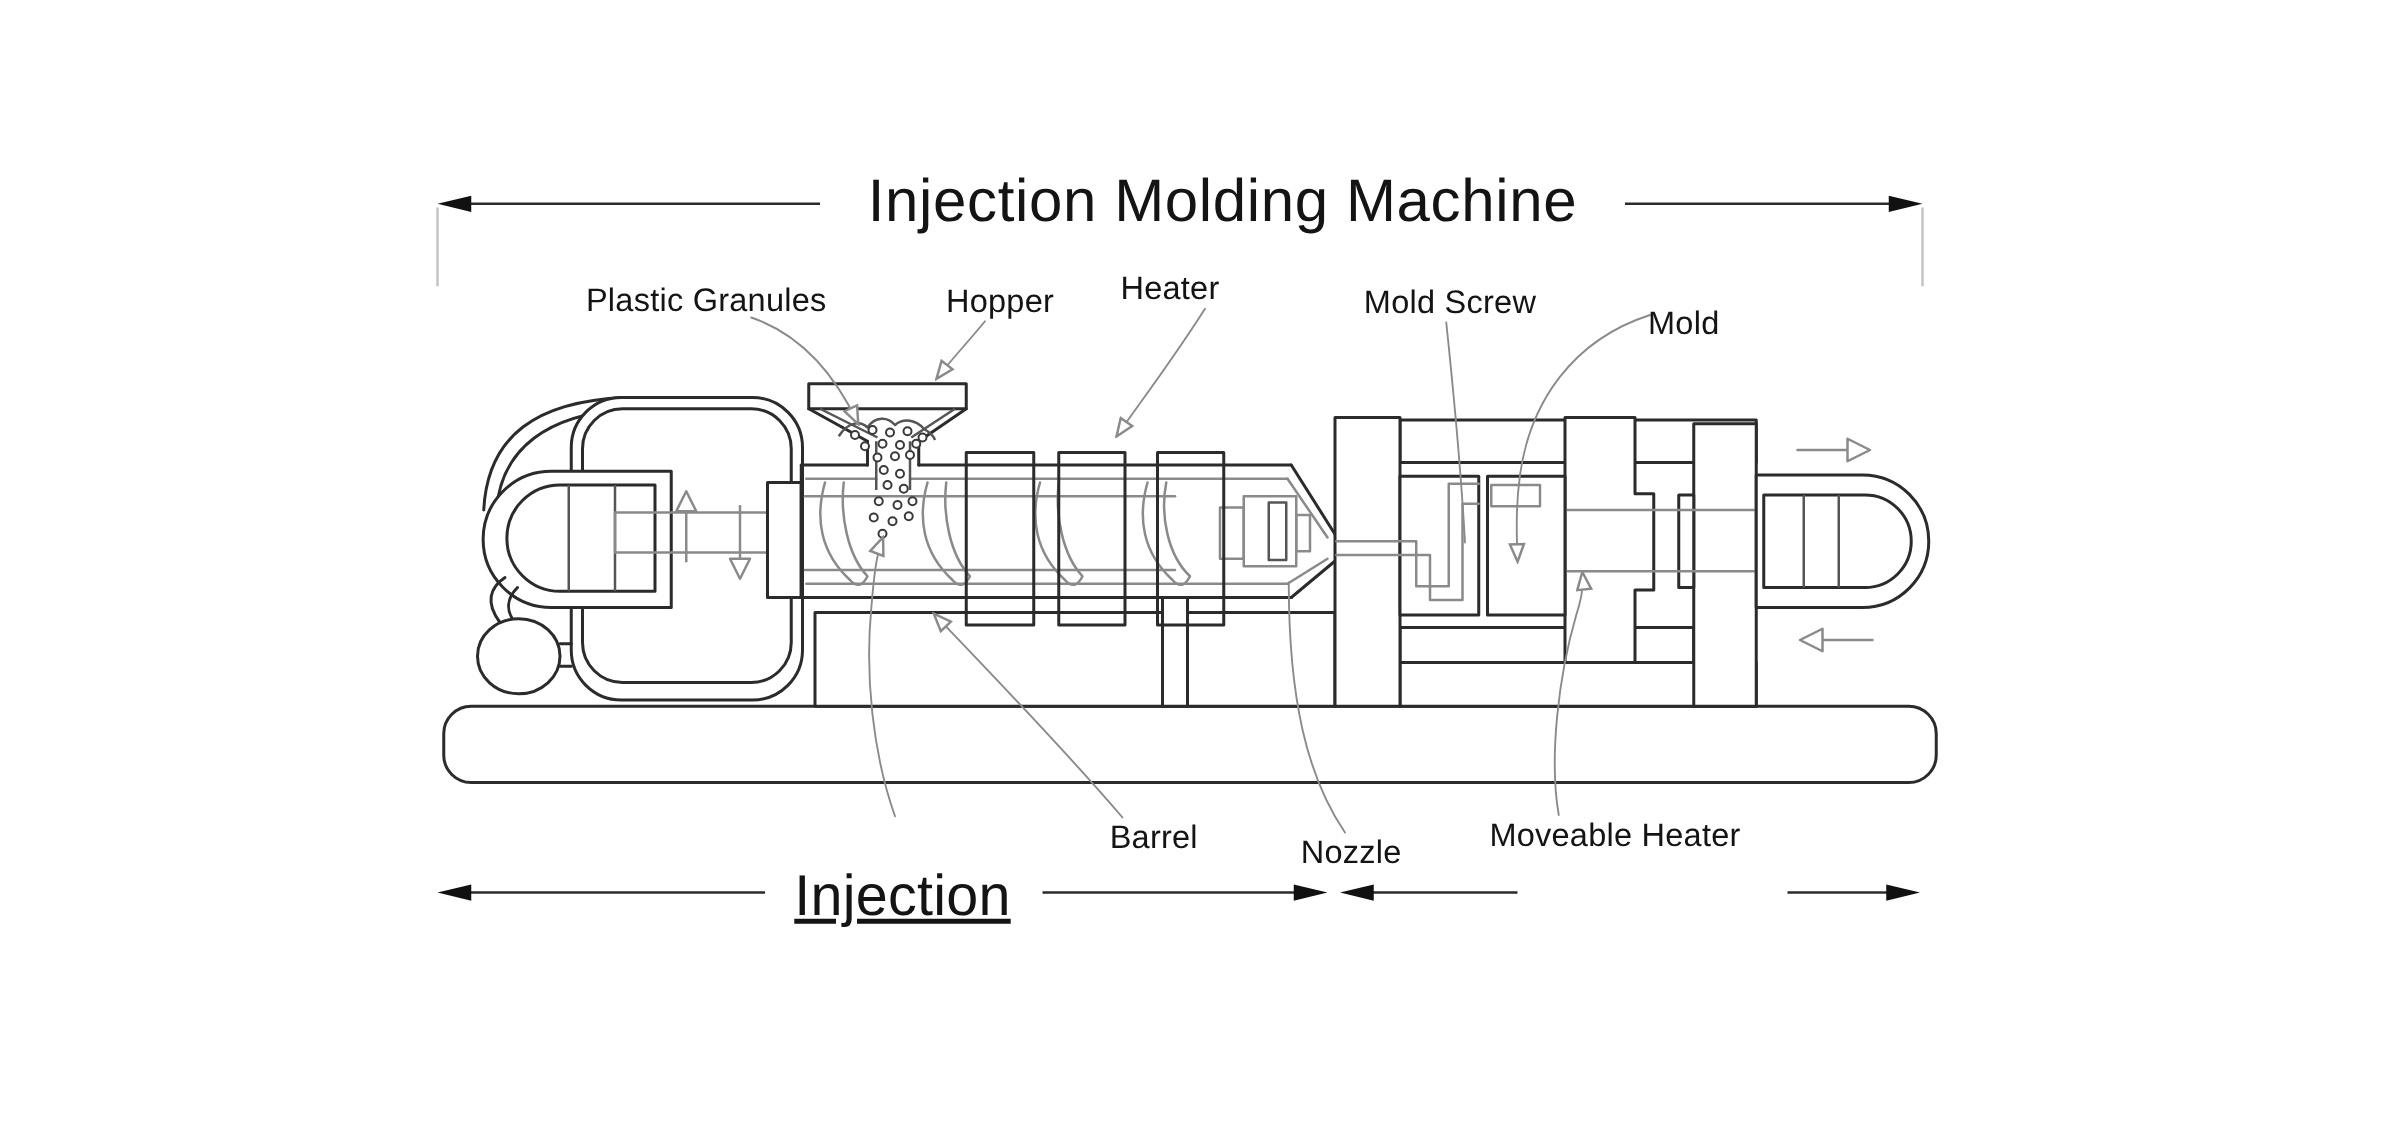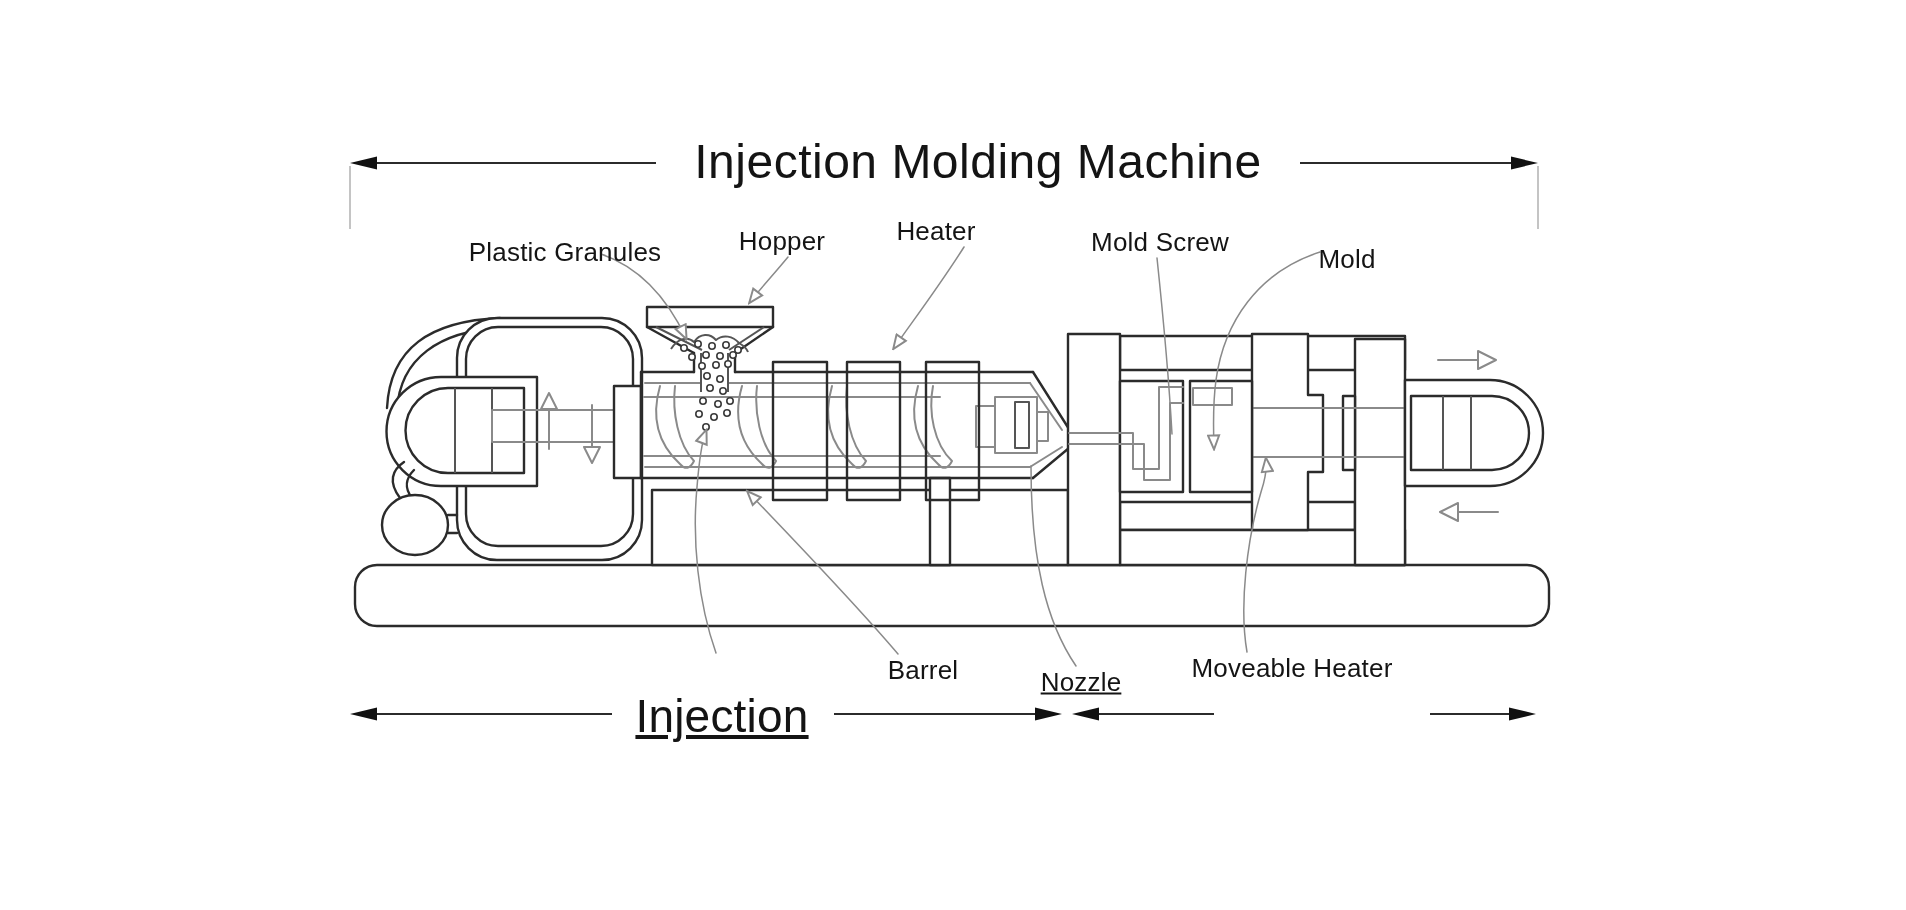--- a/index.html
+++ b/index.html
@@ -238,24 +238,24 @@
     <g>
       <line class="meas" x1="1096" y1="714" x2="1214" y2="714"></line>
       <line class="meas" x1="1430" y1="714" x2="1512" y2="714"></line>
       <path class="mhead" d="M 1072,714 L 1099,707.5 L 1099,720.5 Z"></path>
       <path class="mhead" d="M 1536,714 L 1509,707.5 L 1509,720.5 Z"></path>
     </g>
   </svg>
 
   <div class="lbl lbl-title" style="left:978px;top:161px;">Injection Molding Machine</div>
 
-  <div class="lbl" style="left:565px;top:252px;">Plastic Granules</div>
-  <div class="lbl" style="left:782px;top:241px;text-align:center;">Hopper</div>
+  <div class="lbl" style="left:565px;top:240px;">Plastic Granules</div>
+  <div class="lbl" style="left:800px;top:241px;text-align:center;">Hopper</div>
   <div class="lbl" style="left:936px;top:231px;">Heater</div>
   <div class="lbl" style="left:1160px;top:242px;">Mold Screw</div>
   <div class="lbl" style="left:1347px;top:243px;margin-top:16px;">Mold</div>
   <div class="lbl" style="left:923px;top:670px;">Barrel</div>
-  <div class="lbl" style="left:1081px;top:682px;text-decoration:underline;">Nozzle</div>
+  <div class="lbl" style="left:1081px;top:682px;">Nozzle</div>
   <div class="lbl" style="left:1292px;top:668px;">Moveable Heater</div>
 
   <div class="lbl lbl-section" style="left:722px;top:716px;text-decoration:underline;">Injection</div>
 
 </div>
 
 </body></html>

